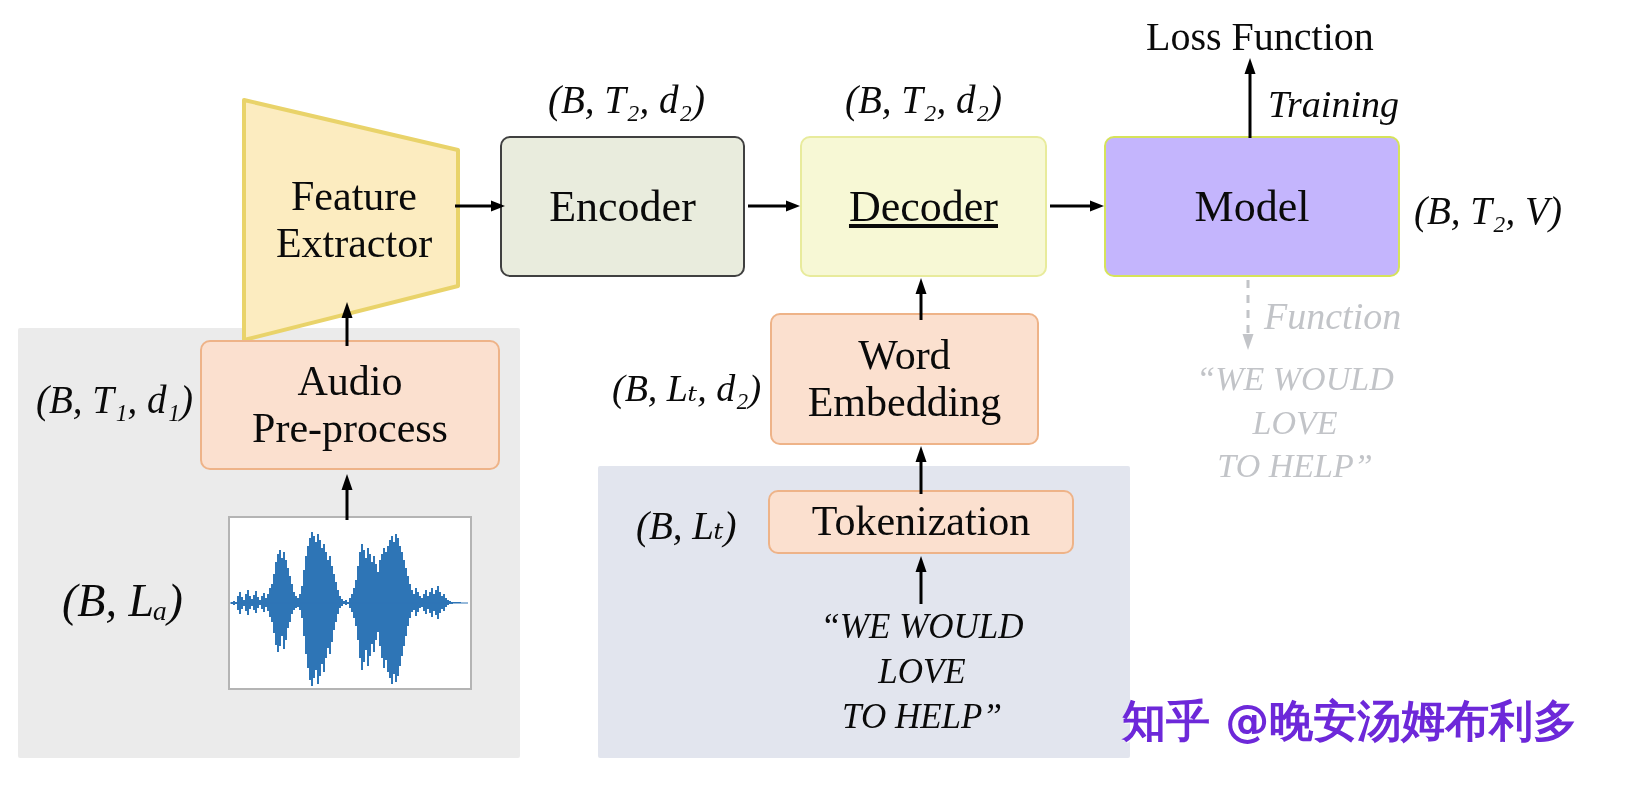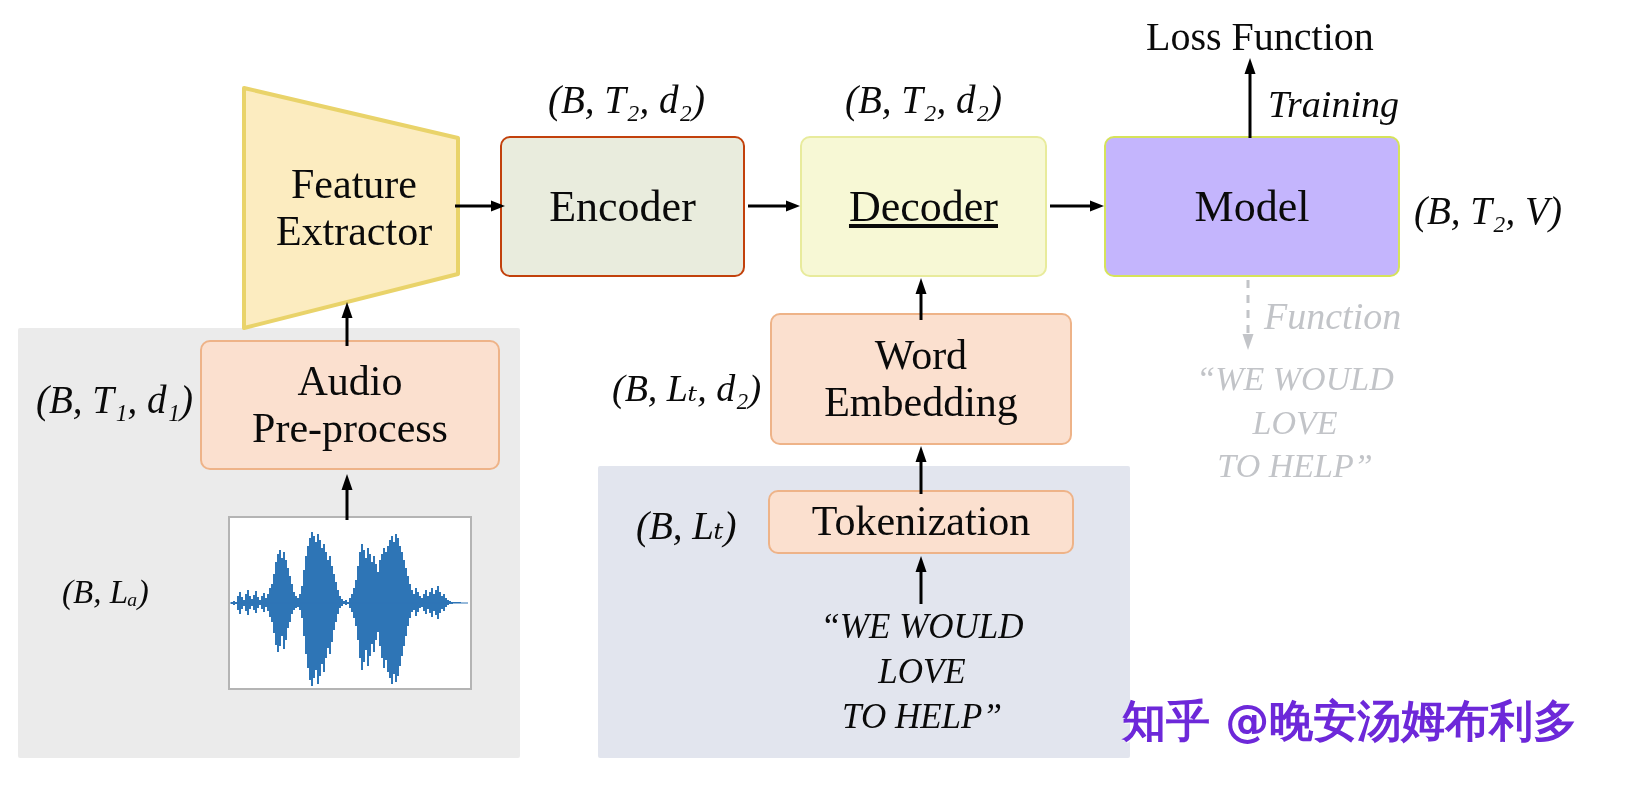--- a/index.html
+++ b/index.html
@@ -41,21 +41,21 @@
     color: #0a0a0a;
   }
   .node .node-label { display: block; }
 
   .node.peach {
     background: #fbe0cf;
     border: 2px solid #eeb388;
   }
   .node.olive {
     background: #e9ecdd;
-    border: 2px solid #c2410c;
+    border: 2px solid #404040;
   }
   .node.cream {
     background: #f7f8d5;
     border: 2px solid #e8eb9c;
     text-decoration: underline;
   }
   .node.lime {
     background: #c4b5fd;
     border: 2px solid #d6e35a;
   }
@@ -120,23 +120,23 @@
 
 <div id="canvas">
 
   <div class="panel audio-panel" style="left:18px; top:328px; width:502px; height:430px;"></div>
 
   <div class="panel text-panel" style="left:598px; top:466px; width:532px; height:292px;"></div>
 
 
   <div class="lbl tuple" style="left:36px; top:377px; font-size:39px;">(B, T₁, d₁)</div>
 
-  <div class="lbl tuple" style="left:62px; top:573px; font-size:33px;">(B, Lₐ)</div>
-
-  <div class="trapezoid" style="left:240px; top:84px; width:222px; height:248px;">
+  <div class="lbl tuple" style="left:62px; top:573px; font-size:46px;">(B, Lₐ)</div>
+
+  <div class="trapezoid" style="left:240px; top:96px; width:222px; height:248px;">
     <svg width="222" height="248" viewBox="0 0 222 248">
       <polygon points="4,4 218,54 218,190 4,244" fill="#fcecc0" stroke="#e9d36a" stroke-width="4" stroke-linejoin="round"></polygon>
     </svg>
     <div class="trap-text" style="font-size:42px; padding-left:6px;">
       <span>Feature</span><br>
       <span>Extractor</span>
     </div>
   </div>
 
   <div class="lbl tuple" style="left:548px; top:77px; font-size:39px;">(B, T₂, d₂)</div>
@@ -172,21 +172,21 @@
 
   <div class="node peach" style="left:200px; top:340px; width:300px; height:130px; font-size:42px;">
     <span class="node-label">
       <span>Audio</span><br>
       <span>Pre-process</span>
     </span>
   </div>
 
   <div class="lbl tuple" style="left:612px; top:366px; font-size:38px;">(B, Lₜ, d₂)</div>
 
-  <div class="node peach" style="left:770px; top:313px; width:302px; height:132px; font-size:42px;">
+  <div class="node peach" style="left:770px; top:313px; width:269px; height:132px; font-size:42px;">
     <span class="node-label">
       <span>Word</span><br>
       <span>Embedding</span>
     </span>
   </div>
 
   <div class="lbl tuple" style="left:636px; top:503px; font-size:39px;">(B, Lₜ)</div>
 
   <div class="node peach" style="left:768px; top:490px; width:306px; height:64px; font-size:42px;">
     <span class="node-label">Tokenization</span>

